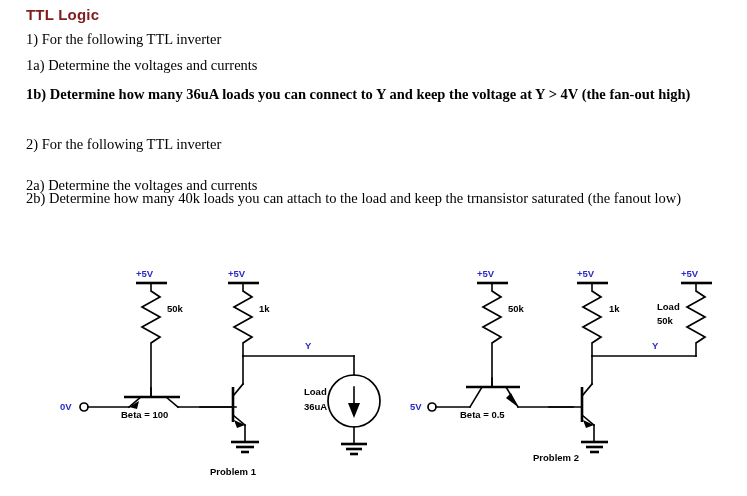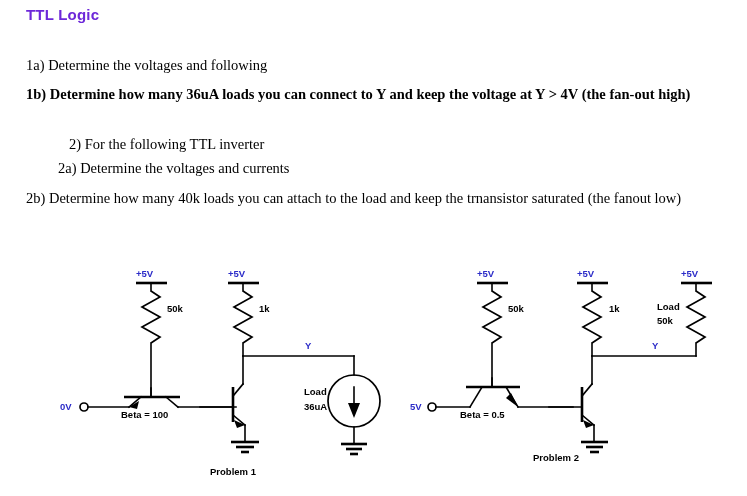--- a/index.html
+++ b/index.html
@@ -16,36 +16,36 @@
     font-family: "Liberation Serif", "DejaVu Serif", serif;
   }
   
   #heading {
     position: absolute;
     left: 26px;
     top: 6px;
     font-family: "Liberation Sans", "DejaVu Sans", sans-serif;
     font-weight: bold;
     font-size: 15px;
-    color: #6d28d9;
+    color: #7f1d1d;
     letter-spacing: 0.2px;
     white-space: nowrap;
   }
   .qline {
     position: absolute;
     font-family: "Liberation Serif", "DejaVu Serif", serif;
     font-size: 14.5px;
     color: #000000;
     white-space: nowrap;
   }
   #q1   { left: 26px; top: 31px; }
   #q1a  { left: 26px; top: 57px; }
   #q1b  { left: 26px; top: 86px; font-weight: bold; }
-  #q2   { left: 26px; top: 136px; margin-left: 43px; }
-  #q2a  { left: 26px; top: 160px; margin-left: 32px; }
+  #q2   { left: 26px; top: 136px; }
+  #q2a  { left: 26px; top: 177px; }
   #q2b  { left: 26px; top: 190px; }
 
   
   #circuits {
     position: absolute;
     left: 0;
     top: 250px;
     width: 718px;
     height: 246px;
   }
@@ -76,21 +76,22 @@
     fill: #000000;
   }
 </style>
 </head>
 <body>
 
 <div id="page">
 
   <div id="heading">TTL Logic</div>
 
-  <div class="qline" id="q1a">1a)  Determine the voltages and following</div>
+  <div class="qline" id="q1">1) For the following TTL inverter</div>
+  <div class="qline" id="q1a">1a)  Determine the voltages and currents</div>
   <div class="qline" id="q1b">1b)  Determine how many 36uA loads you can connect to Y and keep the voltage at Y &gt; 4V (the fan-out high)</div>
   <div class="qline" id="q2">2) For the following TTL inverter</div>
   <div class="qline" id="q2a">2a)  Determine the voltages and currents</div>
   <div class="qline" id="q2b">2b)  Determine how many 40k loads you can attach to the load and keep the trnansistor saturated (the fanout low)</div>
 
   <div id="circuits">
   <svg width="747" height="246" viewBox="0 0 747 246" xmlns="http://www.w3.org/2000/svg">
 
     <g>
 

